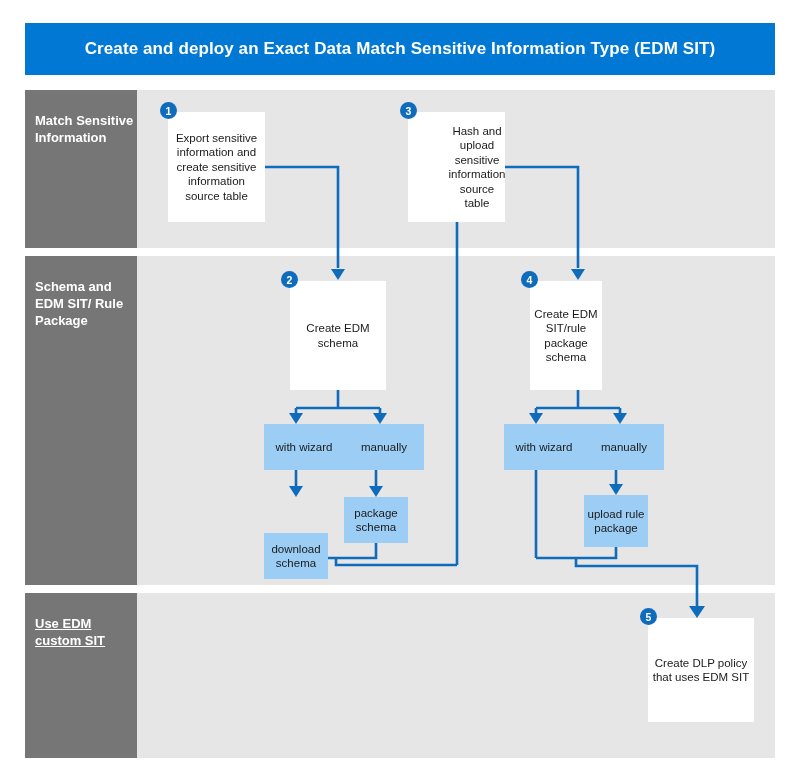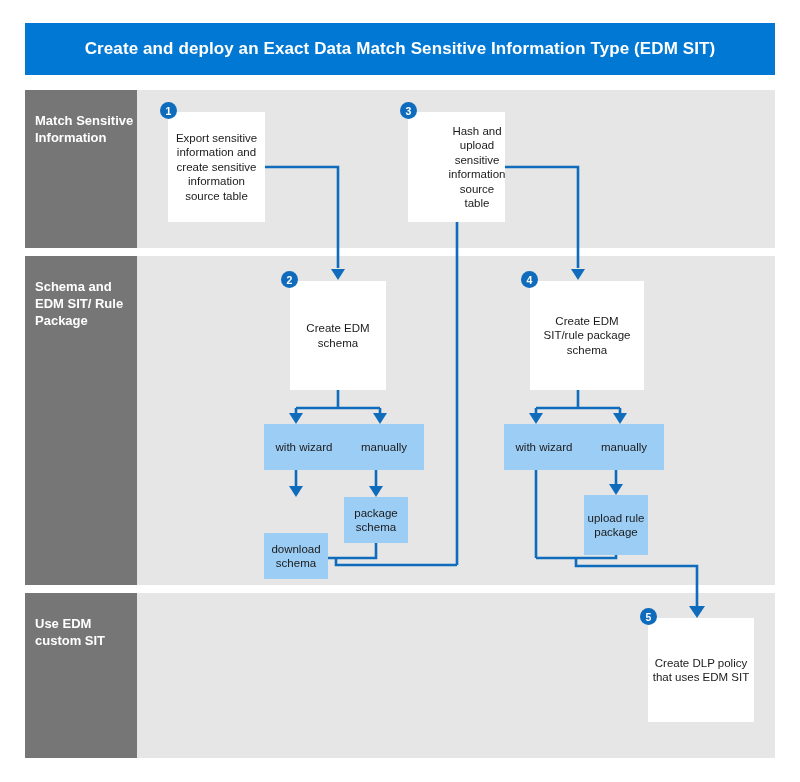--- a/index.html
+++ b/index.html
@@ -28,51 +28,51 @@
   #band-1-bg{top:256px;height:329px;}
   #band-2-bg{top:593px;height:165px;}
 
   .band-label{
     background:#767676;left:25px;width:112px;
     color:#ffffff;font-size:13px;font-weight:700;line-height:17px;
     box-sizing:border-box;padding:22px 0 0 10px;
   }
   #band-0-label{top:90px;height:158px;}
   #band-1-label{top:256px;height:329px;}
-  #band-2-label{top:593px;height:165px;}
+  #band-2-label{top:593px;height:165px;text-decoration:underline;}
 
   
   .wbox{
     background:#ffffff;
     display:flex;align-items:center;justify-content:center;
     text-align:center;color:#1a1a1a;font-size:11.5px;line-height:14.5px;
     box-sizing:border-box;padding:4px;
   }
   #box-1{left:168px;top:112px;width:97px;height:110px;}
   #box-3{left:408px;top:112px;width:97px;height:110px;padding-left:45px;}
   #box-2{left:290px;top:281px;width:96px;height:109px;}
-  #box-4{left:530px;top:281px;width:114px;height:109px;}
+  #box-4{left:530px;top:281px;width:72px;height:109px;}
   #box-5{left:648px;top:618px;width:106px;height:104px;}
 
   
   .bbox{
     background:#9CCDF5;
     display:flex;align-items:center;justify-content:center;
     text-align:center;color:#1a1a1a;font-size:11.5px;line-height:14.5px;
     box-sizing:border-box;padding:3px;
   }
   .opt{width:80px;height:46px;}
   .leaf{width:64px;height:46px;}
   #opt-l-wizard{left:264px;top:424px;}
   #opt-l-manual{left:344px;top:424px;}
   #leaf-l-download{left:264px;top:497px;width:64px;height:46px;margin-top:36px;}
   #leaf-l-upload{left:344px;top:497px;width:64px;height:46px;}
   #opt-r-wizard{left:504px;top:424px;}
   #opt-r-manual{left:584px;top:424px;}
-  #leaf-r-uploadrule{left:584px;top:495px;width:64px;height:60px;}
+  #leaf-r-uploadrule{left:584px;top:495px;width:64px;height:52px;}
 
   
   .badge{
     width:17px;height:17px;border-radius:50%;
     background:#0F6CBD;color:#ffffff;
     font-size:10.5px;font-weight:700;
     display:flex;align-items:center;justify-content:center;
     z-index:6;
   }
   #badge-1{left:160px;top:102px;}

